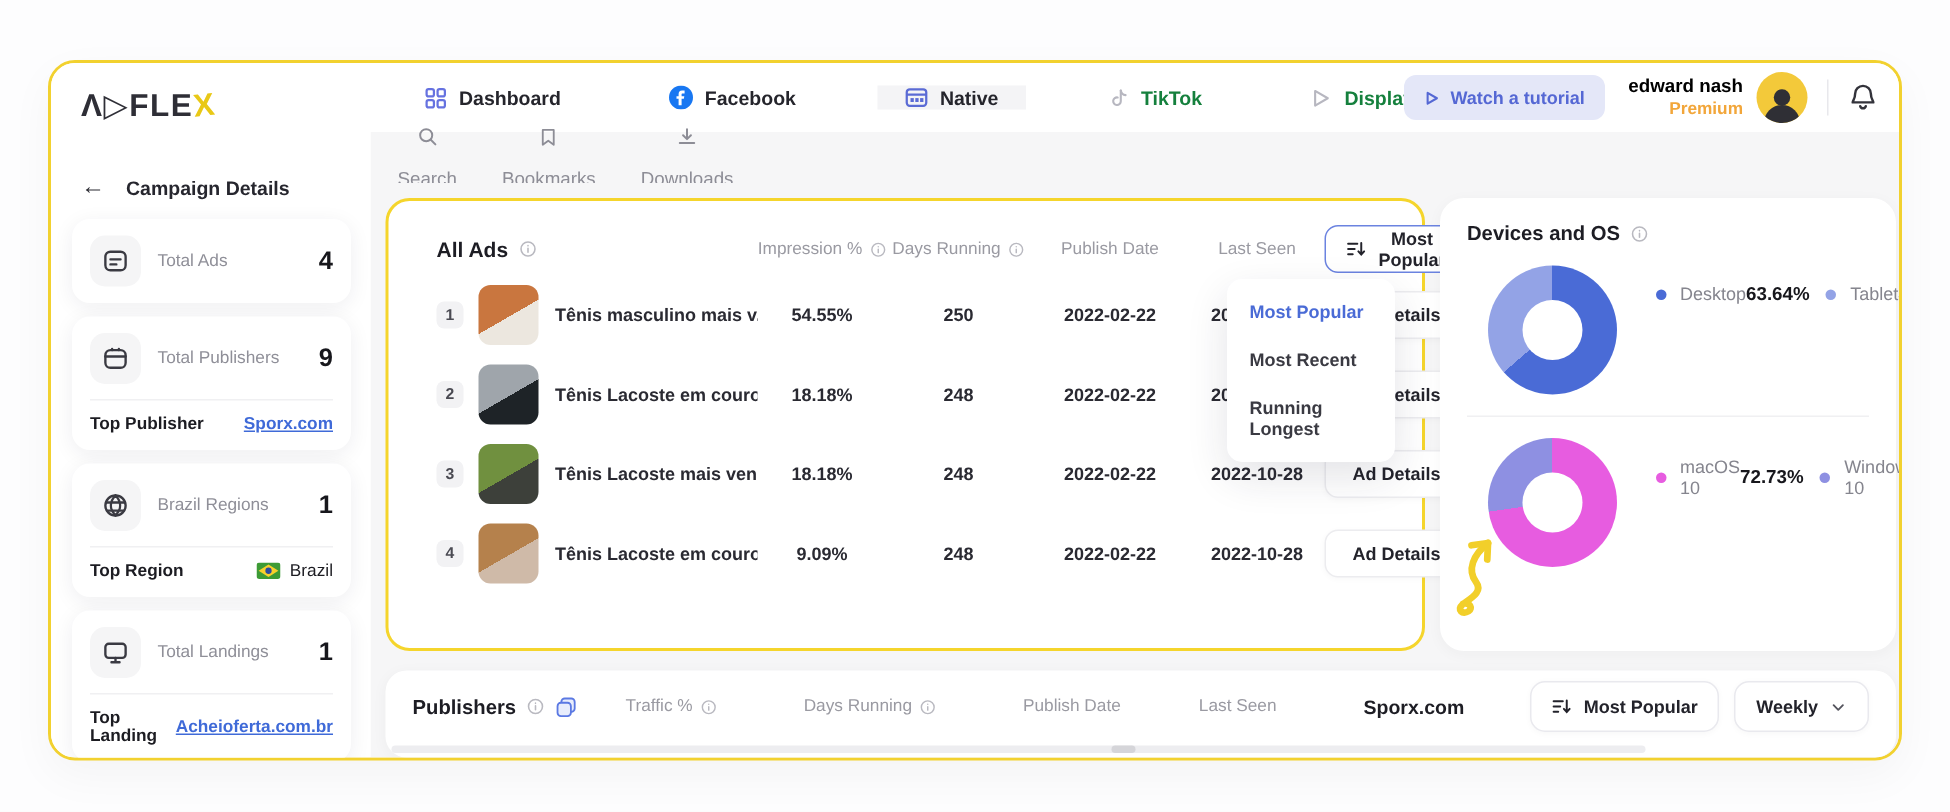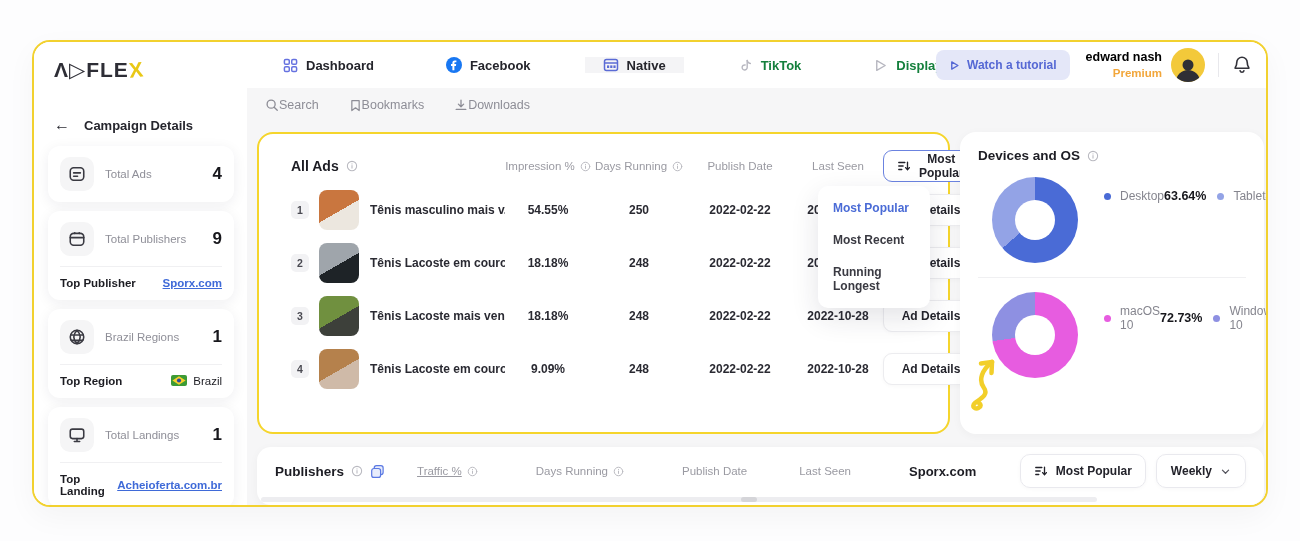--- a/index.html
+++ b/index.html
@@ -33,21 +33,21 @@
   .nav-right { position:absolute; right:14px; top:0; height:46px; display:flex; align-items:center; }
   .tutorial-btn { height:30px; border-radius:8px; background:#e4e7f8; color:#5568d4; font-size:12px; font-weight:700; display:flex; align-items:center; gap:7px; padding:0 13px; cursor:pointer; }
   .user-block { margin-left:16px; text-align:right; line-height:1.25; }
   .user-name { font-size:12.5px; font-weight:700; color:#000000; }
   .user-plan { font-size:11.5px; font-weight:700; color:#f2a63a; }
   .avatar { width:34px; height:34px; border-radius:50%; background:#f3c93a; margin-left:9px; overflow:hidden; display:flex; align-items:flex-end; justify-content:center; cursor:pointer; }
   .nav-divider { width:1px; height:24px; background:#e8e8ec; margin:0 13px; }
   .bell { color:#33333b; cursor:pointer; display:flex; }
 
   .subnav { position:absolute; left:0; right:0; top:46px; height:34px; background:#f6f6f7; display:flex; align-items:center; gap:30px; padding-left:18px; }
-  .subnav-item { display:flex; align-items:center; gap:0; font-size:12.5px; color:#8d8d96; cursor:pointer; }
+  .subnav-item { display:flex; align-items:center; gap:14px; font-size:12.5px; color:#8d8d96; cursor:pointer;flex-direction:column; }
 
   
   .content { position:absolute; left:0; right:0; top:80px; bottom:0; background:#f6f6f7; }
 
   .ads-panel { position:absolute; left:10px; top:10px; width:693px; height:302px; background:#fff; border:2px solid #f5d52c; border-radius:16px; padding:15px 32px; }
   .ads-grid { display:grid; grid-template-columns:214px 86px 96px 106px 90px 1fr; align-items:center; }
   .panel-title-row { height:34px; }
   .panel-title { display:flex; align-items:center; gap:7px; font-size:14px; font-weight:700; color:#1d1d24; }
   .col-label { font-size:11.5px; color:#9a9aa2; text-align:center; display:flex; align-items:center; justify-content:center; gap:5px; }
   .sort-btn { justify-self:end; height:32px; border:1.5px solid #6b83e0; border-radius:9px; background:#fff; display:flex; align-items:center; gap:8px; padding:0 13px; font-size:12px; font-weight:700; color:#23232b; cursor:pointer; }
@@ -455,21 +455,21 @@
                   <path d="M8 7.4v3.4M8 5v.2"></path>
                 </svg>
               </span>
             <span>
                 <svg width="15" height="15" viewBox="0 0 16 16" fill="#e8edfc" stroke="#5b79e3" stroke-width="1.3">
                   <rect x="4.5" y="1.8" width="9.5" height="9.5" rx="2.4"></rect>
                   <rect x="1.8" y="4.8" width="9.5" height="9.5" rx="2.4"></rect>
                 </svg>
               </span>
           </div>
-          <div class="pub-col" style="margin-left:32px;text-decoration:underline;">
+          <div class="pub-col" style="margin-left:32px;">
               <span>Traffic %</span>
               <span class="info-i">
                 <svg width="11" height="11" viewBox="0 0 16 16" fill="none" stroke="currentColor" stroke-width="1.4" stroke-linecap="round">
                   <circle cx="8" cy="8" r="6.2"></circle>
                   <path d="M8 7.4v3.4M8 5v.2"></path>
                 </svg>
               </span>
             </div>
           <div class="pub-col" style="margin-left:58px;">
               <span>Days Running</span>

